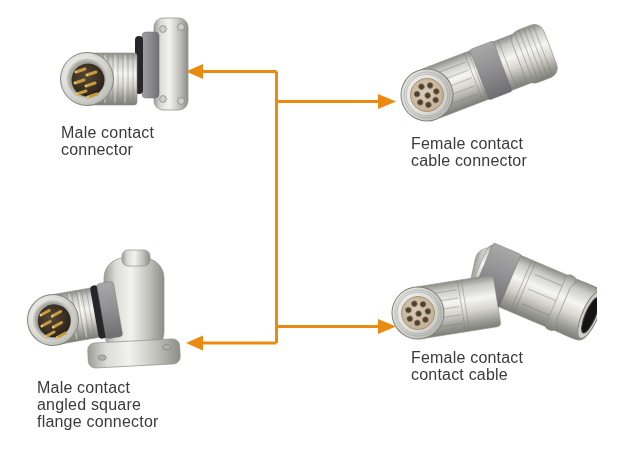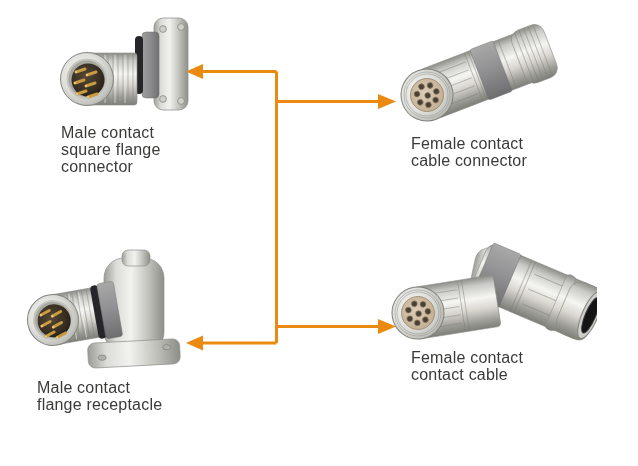--- a/index.html
+++ b/index.html
@@ -198,32 +198,32 @@
       </g>
       <g>
         <path class="arrowline" d="M276.5 343 H203"></path>
         <polygon class="arrowhead" points="186,343 203,335.5 203,350.5"></polygon>
       </g>
     </g>
   </svg>
 
   <div class="label" style="left:61px;top:124px">
     <span>Male contact</span>
-    <span>square flange</span>
     <span>connector</span>
   </div>
 
   <div class="label" style="left:411px;top:135px">
     <span>Female contact</span>
     <span>cable connector</span>
   </div>
 
   <div class="label" style="left:37px;top:379px">
     <span>Male contact</span>
-    <span>flange receptacle</span>
+    <span>angled square</span>
+    <span>flange connector</span>
   </div>
 
   <div class="label" style="left:411px;top:349px">
     <span>Female contact</span>
     <span>contact cable</span>
   </div>
 
 </div>
 
 </body></html>

